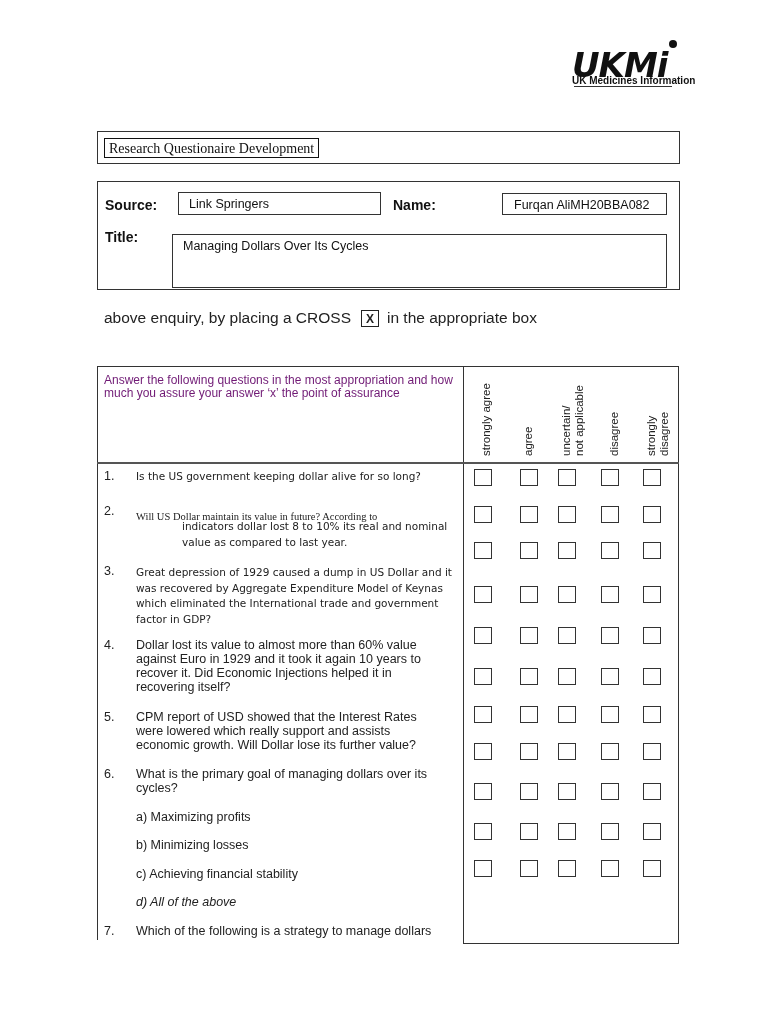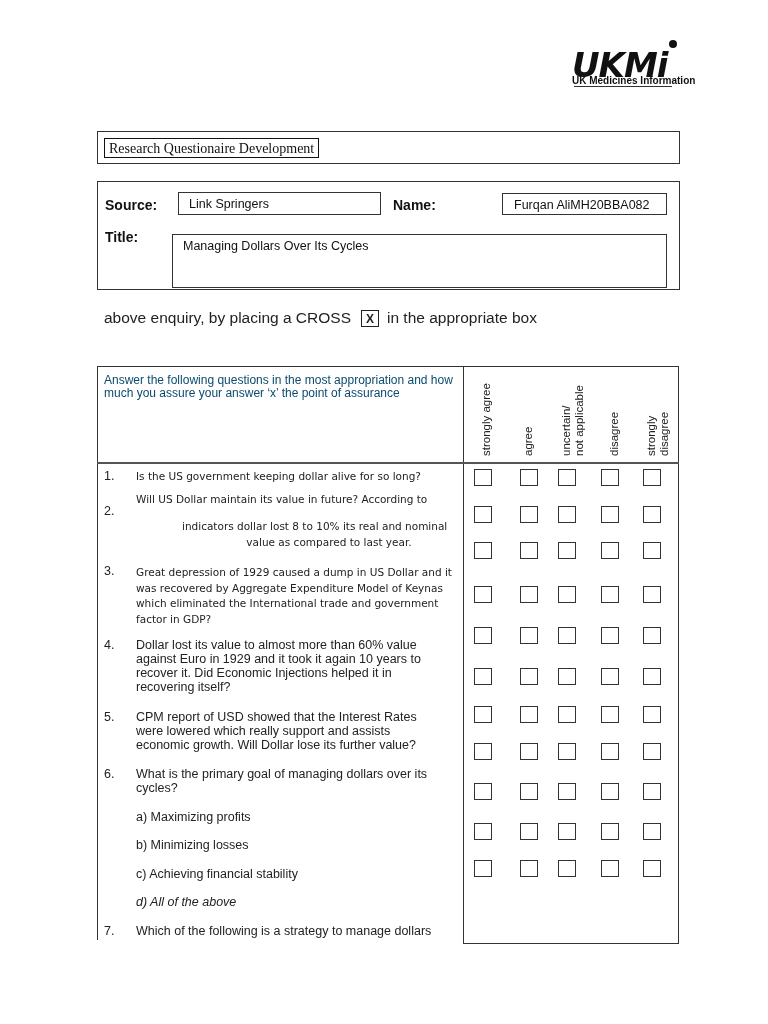--- a/index.html
+++ b/index.html
@@ -21,21 +21,21 @@
   .field { border:1px solid #333; box-sizing:border-box; font-size:12.5px; padding-left:10px; line-height:22px; white-space:nowrap; }
 
   .instr { left:104px; top:306px; width:560px; font-size:15.5px; line-height:23px; color:#222; }
   .cross-box { display:inline-block; width:18px; height:17px; border:1.2px solid #222; font-weight:bold; font-size:12px; text-align:center; line-height:17px; vertical-align:middle; margin:0 8px 0 10px; box-sizing:border-box; }
 
   .tbl-outer { left:97px; top:366px; width:582px; height:578px; border:1px solid #333; border-bottom:none; box-sizing:border-box; }
   .tbl-bottom-right { left:463px; top:943px; width:216px; height:1px; background:#333; }
   .tbl-left-cut { left:97px; top:940px; width:1px; height:4px; background:#fff; }
   .vdivider { left:463px; top:366px; width:1px; height:578px; background:#333; }
   .hdivider { left:97px; top:462px; width:582px; height:2px; background:#555; }
-  .tbl-head-text { left:104px; top:374px; width:356px; font-size:12px; line-height:13px; color:#0c4a6e; }
+  .tbl-head-text { left:104px; top:374px; width:356px; font-size:12px; line-height:13px; color:#701a75; }
   .colhead { font-size:11.5px; line-height:12px; white-space:nowrap; transform:rotate(-90deg); transform-origin:left top; color:#222; }
 
   .qnum { font-size:12.5px; color:#222; }
   .qtext { font-size:12.5px; line-height:14px; color:#222; }
   .qtext.cal { font-family:"DejaVu Sans", sans-serif; font-size:10.5px; line-height:15.5px; }
   .cb { width:18px; height:17px; border:1.5px solid #333; box-sizing:border-box; background:#fff; cursor:pointer; }
 </style>
 </head>
 <body>
 
@@ -74,23 +74,23 @@
 <div class="abs colhead" style="left:560px;top:456px;">uncertain/</div>
 <div class="abs colhead" style="left:573px;top:456px;">not applicable</div>
 <div class="abs colhead" style="left:608px;top:456px;">disagree</div>
 <div class="abs colhead" style="left:645px;top:456px;">strongly</div>
 <div class="abs colhead" style="left:658px;top:456px;">disagree</div>
 
 <div class="abs qnum" style="left:104px;top:469px;">1.</div>
 <div class="abs qtext cal" style="left:136px;top:469px;width:320px;">Is the US government keeping dollar alive for so long?</div>
 
 <div class="abs qnum" style="left:104px;top:504px;">2.</div>
-<div class="abs qtext cal" style="left:136px;top:492px;width:320px;">Will US Dollar maintain its value in future? According to</div>
+<div class="abs qtext cal" style="left:136px;top:509px;width:320px;font-family:Liberation Serif, serif;">Will US Dollar maintain its value in future? According to</div>
 <div class="abs qtext cal" style="left:182px;top:519px;width:280px;">indicators dollar lost 8 to 10% its real and nominal</div>
-<div class="abs qtext cal" style="left:189px;top:535px;width:280px;text-align:center;">value as compared to last year.</div>
+<div class="abs qtext cal" style="left:182px;top:535px;width:280px;">value as compared to last year.</div>
 
 <div class="abs qnum" style="left:104px;top:564px;">3.</div>
 <div class="abs qtext cal" style="left:136px;top:565px;width:320px;">Great depression of 1929 caused a dump in US Dollar and it was recovered by Aggregate Expenditure Model of Keynas which eliminated the International trade and government factor in GDP?</div>
 
 <div class="abs qnum" style="left:104px;top:638px;">4.</div>
 <div class="abs qtext" style="left:136px;top:638px;width:300px;">Dollar lost its value to almost more than 60% value against Euro in 1929 and it took it again 10 years to recover it. Did Economic Injections helped it in recovering itself?</div>
 
 <div class="abs qnum" style="left:104px;top:710px;">5.</div>
 <div class="abs qtext" style="left:136px;top:710px;width:300px;">CPM report of USD showed that the Interest Rates were lowered which really support and assists economic growth. Will Dollar lose its further value?</div>
 

